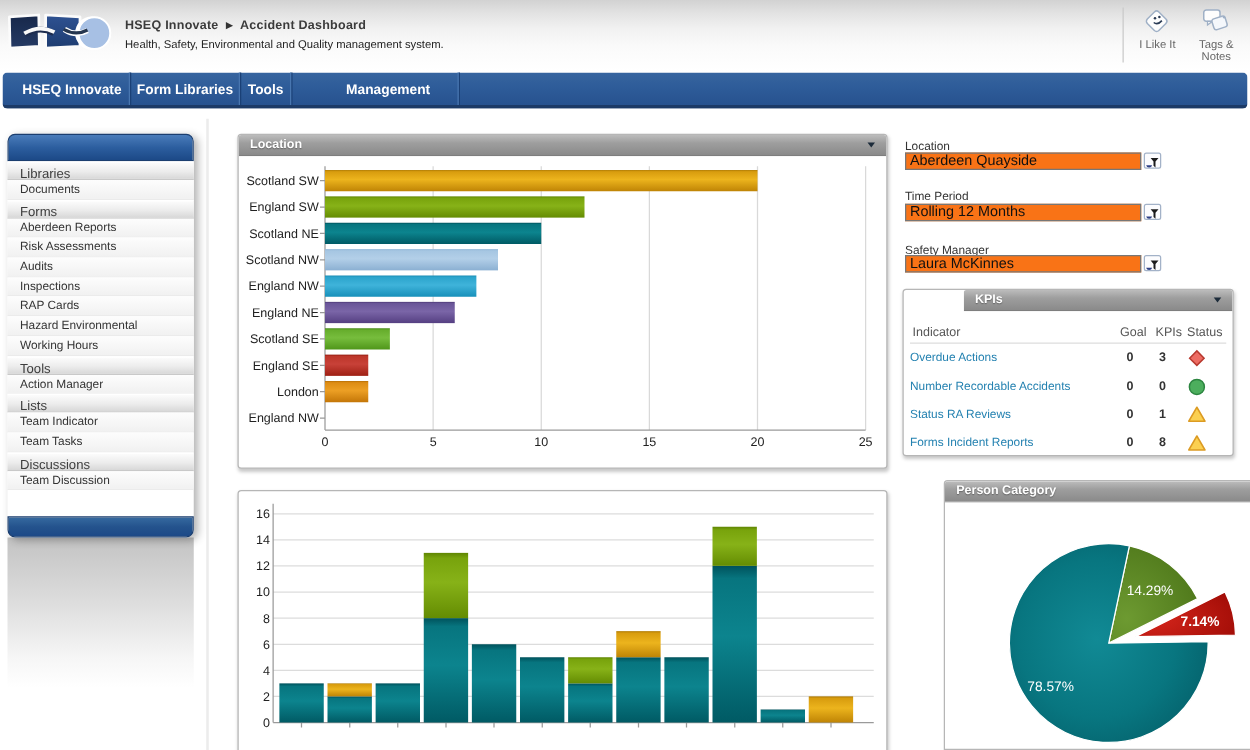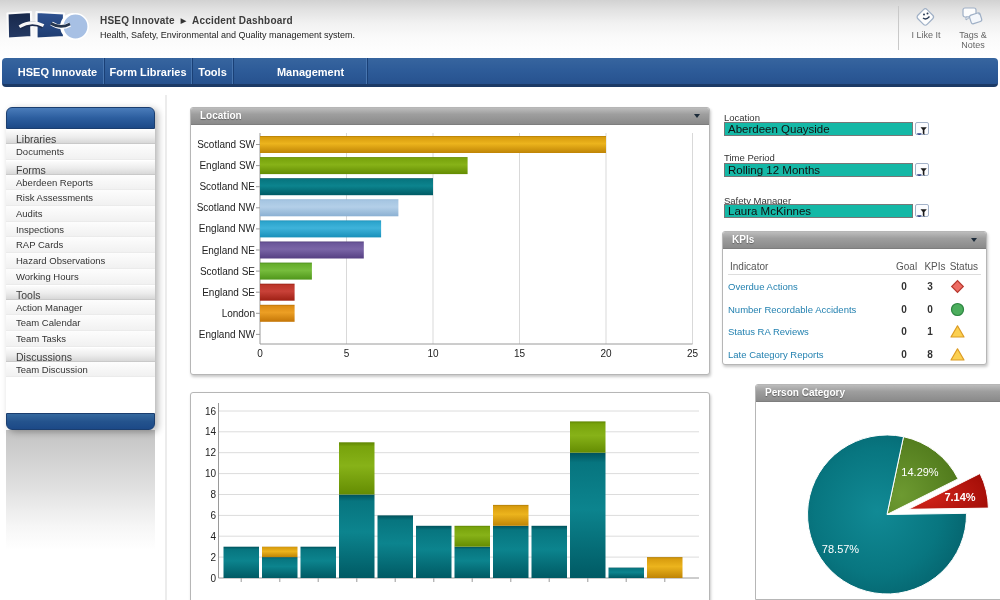--- a/index.html
+++ b/index.html
@@ -48,21 +48,21 @@
   box-shadow:1px 2px 3px rgba(0,0,0,0.22); }
 .phead { position:relative; height:17px; line-height:16px;
   background:linear-gradient(to bottom,#bcbcbc 0%,#9e9e9e 40%,#8a8a8a 100%);
   border-bottom:1px solid #7e7e7e; border-radius:2px 2px 0 0;
   color:#fff; font-size:10px; font-weight:bold; padding-left:9px; text-shadow:0 1px 1px rgba(0,0,0,0.35); }
 .phead .caret { position:absolute; right:9px; top:6px; width:0; height:0;
   border-left:3.5px solid transparent; border-right:3.5px solid transparent; border-top:4.5px solid #1c2b3a; }
 
 
 .flabel { font-size:9.5px; color:#333; }
-.finput { font-family:"Liberation Sans", sans-serif; position:absolute; width:189px; height:14px; border:1px solid #777; background:#14b8a6;
+.finput { font-family:"Liberation Sans", sans-serif; position:absolute; width:189px; height:14px; border:1px solid #777; background:#f97316;
   font-size:11.5px; color:#111; line-height:12px; padding:0 4px 0 3px; }
 .fbtn { position:absolute; width:14px; height:13px; border:1px solid #a3b2c8; border-radius:2px;
   background:#fcfcfe; }
 
 
 #kpitab { position:absolute; left:0; top:19px; width:263px; height:113px; font-size:10px; color:#555; }
 .krow { position:absolute; left:5px; width:252px; height:16px; }
 .klink { color:#2381b0; font-size:9.5px; }
 .kval { position:absolute; font-weight:bold; color:#333; width:20px; text-align:center; }
 .kgoal { left:166px; }
@@ -142,25 +142,26 @@
     <div class="bluebar top"></div>
     <div id="menu">
       <div class="hdr">Libraries</div>
       <div class="itm">Documents</div>
       <div class="hdr">Forms</div>
       <div class="itm">Aberdeen Reports</div>
       <div class="itm">Risk Assessments</div>
       <div class="itm">Audits</div>
       <div class="itm">Inspections</div>
       <div class="itm">RAP Cards</div>
-      <div class="itm">Hazard Observations</div>
+      <div class="itm">Hazard Environmental</div>
       <div class="itm">Working Hours</div>
       <div class="hdr">Tools</div>
       <div class="itm">Action Manager</div>
-      <div class="itm">Team Calendar</div>
+      <div class="hdr">Lists</div>
+      <div class="itm">Team Indicator</div>
       <div class="itm">Team Tasks</div>
       <div class="hdr">Discussions</div>
       <div class="itm">Team Discussion</div>
     </div>
     <div class="bluebar bot"></div>
   </div>
 
   <div class="panel" style="left:190px;top:107px;width:520px;height:268px;">
     <div class="phead">Location<span class="caret"></span></div>
     <svg width="518" height="248" viewBox="0 0 518 248" style="display:block">
@@ -350,21 +351,21 @@
   </div>
   <div class="abs flabel" style="left:724px;top:195px;">Safety Manager</div>
   <input class="finput" style="left: 724px; top: 204px;" value="Laura McKinnes" readonly="">
   <div class="fbtn" style="left:914.5px;top:204px;">
     <svg width="12" height="11" viewBox="0 0 12 11">
         <path d="M4.5 1.3 L10.8 1.3 L8.4 4.1 L8.4 9 L6.8 7.6 L6.8 4.1 Z" fill="#1c1c1c"></path>
         <path d="M0.9 7.2 a2.5 2.5 0 0 0 4.8 0 Z" fill="#2d3f85"></path>
       </svg>
   </div>
 
-  <div class="panel" style="left:722px;top:231px;width:265px;height:134px;">
+  <div class="panel" style="left:722px;top:231px;width:265px;height:134px;padding-left:48px;">
     <div class="phead">KPIs<span class="caret"></span></div>
     <div id="kpitab">
       <div style="position:absolute;left:7px;top:10px;">Indicator</div>
       <div style="position:absolute;left:173px;top:10px;width:26px;text-align:left;">Goal</div>
       <div style="position:absolute;left:198px;top:10px;width:28px;text-align:center;">KPIs</div>
       <div style="position:absolute;left:226px;top:10px;width:29px;text-align:right;">Status</div>
       <div style="position:absolute;left:5px;top:23px;width:253px;height:1px;background:#ddd;"></div>
       <div class="krow" style="top:30px;"><span class="klink">Overdue Actions</span>
         <span class="kval kgoal">0</span><span class="kval kv">3</span>
         <svg class="abs" style="left:222px;top:-2px" width="15" height="15" viewBox="0 0 15 15">
@@ -376,21 +377,21 @@
         <svg class="abs" style="left:222px;top:-2px" width="15" height="15" viewBox="0 0 15 15">
             <circle cx="7.5" cy="7.5" r="6" fill="#4cae5d" stroke="#2c8540" stroke-width="1.2"></circle>
           </svg>
       </div>
       <div class="krow" style="top:74.5px;"><span class="klink">Status RA Reviews</span>
         <span class="kval kgoal">0</span><span class="kval kv">1</span>
         <svg class="abs" style="left:222px;top:-2px" width="15" height="15" viewBox="0 0 15 15">
             <path d="M7.5 1.8 L14 13 L1 13 Z" fill="#fbd051" stroke="#dc9b23" stroke-width="1.2" stroke-linejoin="round"></path>
           </svg>
       </div>
-      <div class="krow" style="top:97.5px;"><span class="klink">Late Category Reports</span>
+      <div class="krow" style="top:97.5px;"><span class="klink">Forms Incident Reports</span>
         <span class="kval kgoal">0</span><span class="kval kv">8</span>
         <svg class="abs" style="left:222px;top:-2px" width="15" height="15" viewBox="0 0 15 15">
             <path d="M7.5 1.8 L14 13 L1 13 Z" fill="#fbd051" stroke="#dc9b23" stroke-width="1.2" stroke-linejoin="round"></path>
           </svg>
       </div>
     </div>
   </div>
 
   <div class="panel" style="left:722px;top:384px;width:311px;height:216px;border-radius:3px 3px 0 0;box-shadow:none;margin-left:33px;">
     <div class="phead">Person Category<span class="caret"></span></div>

